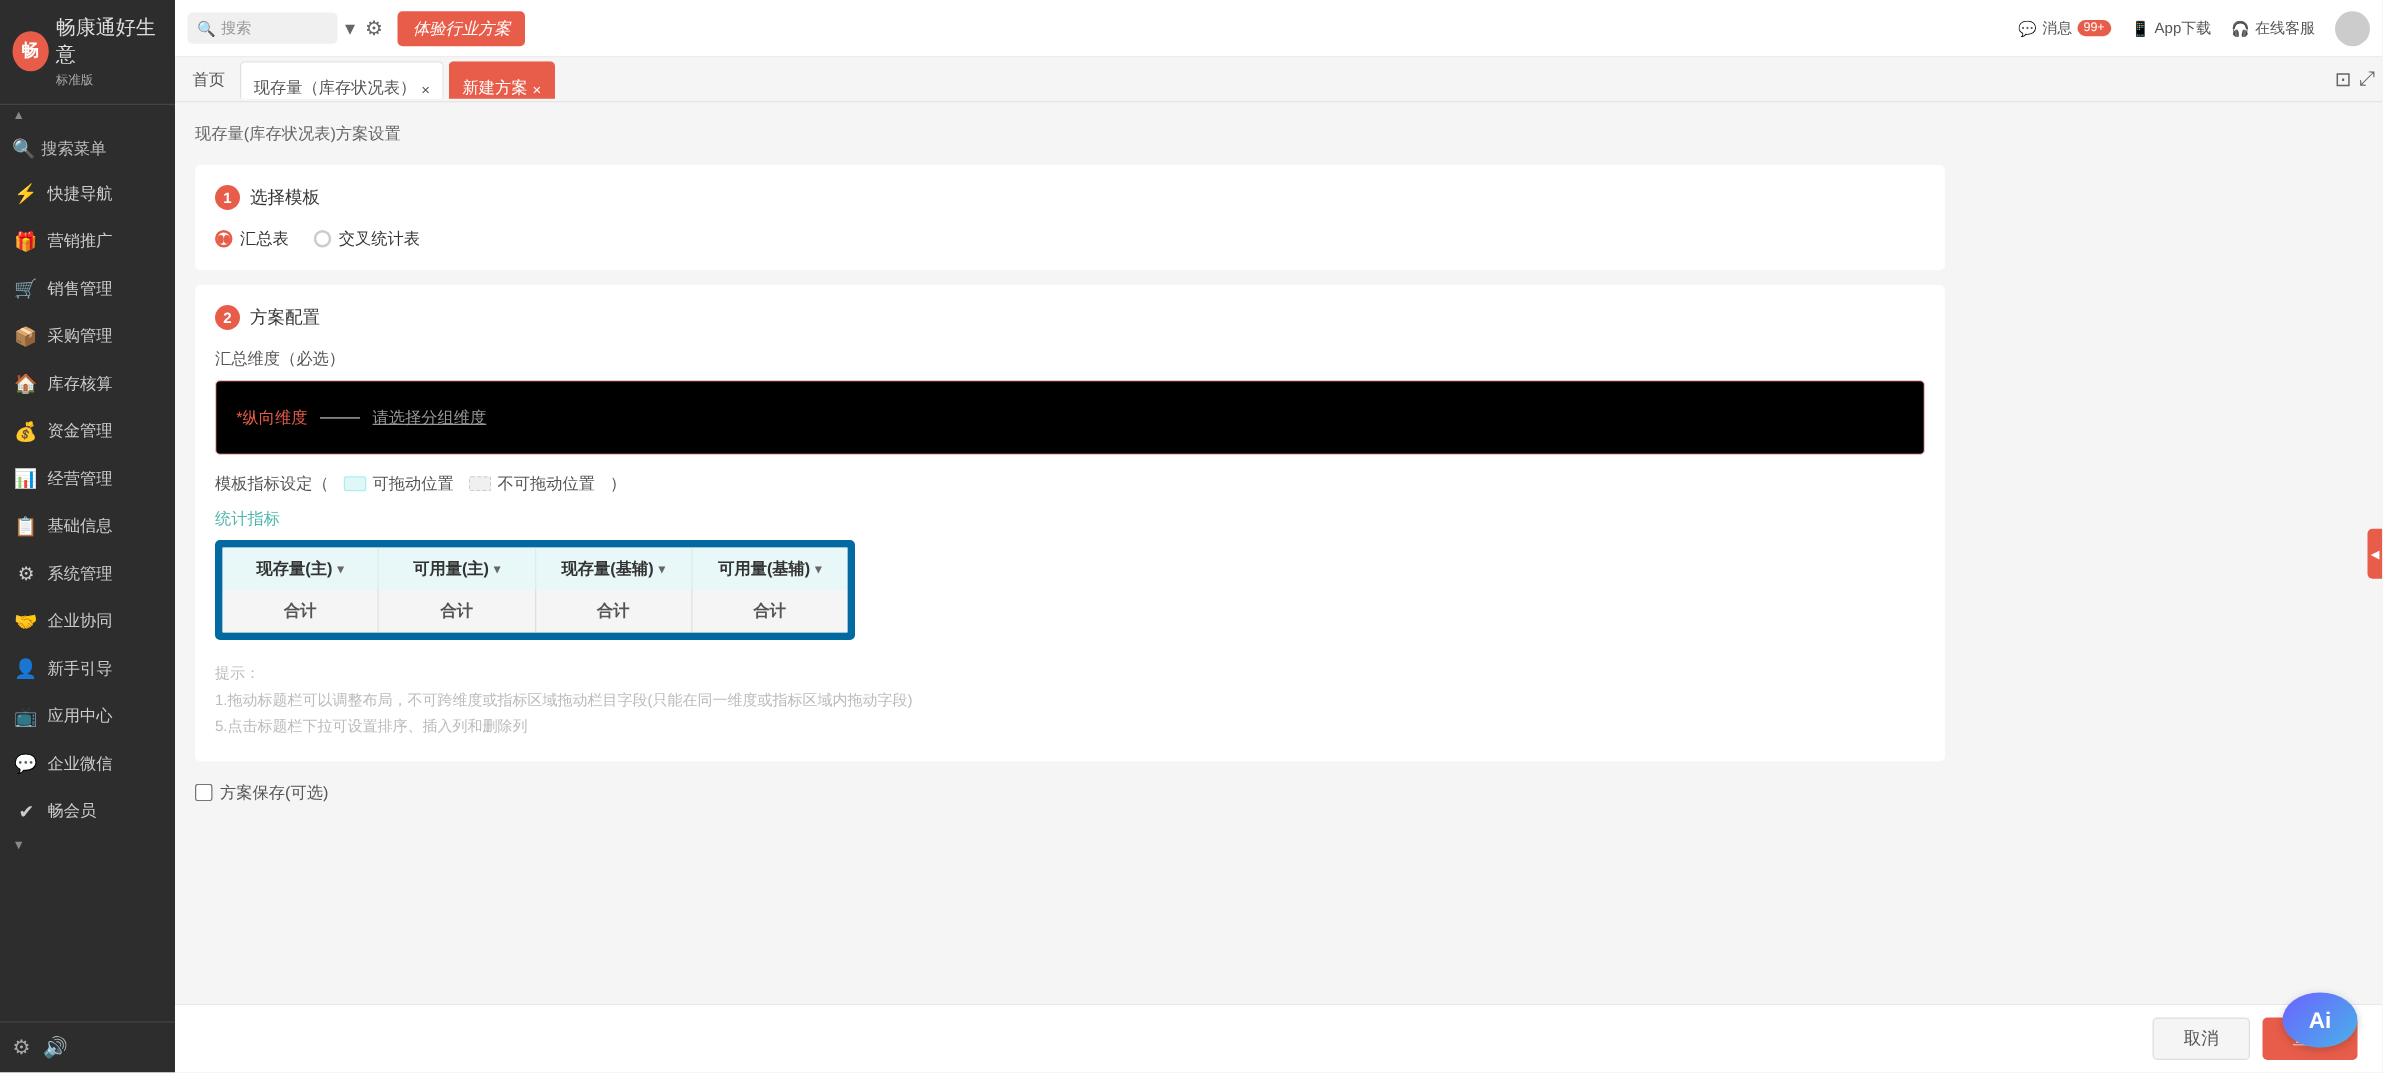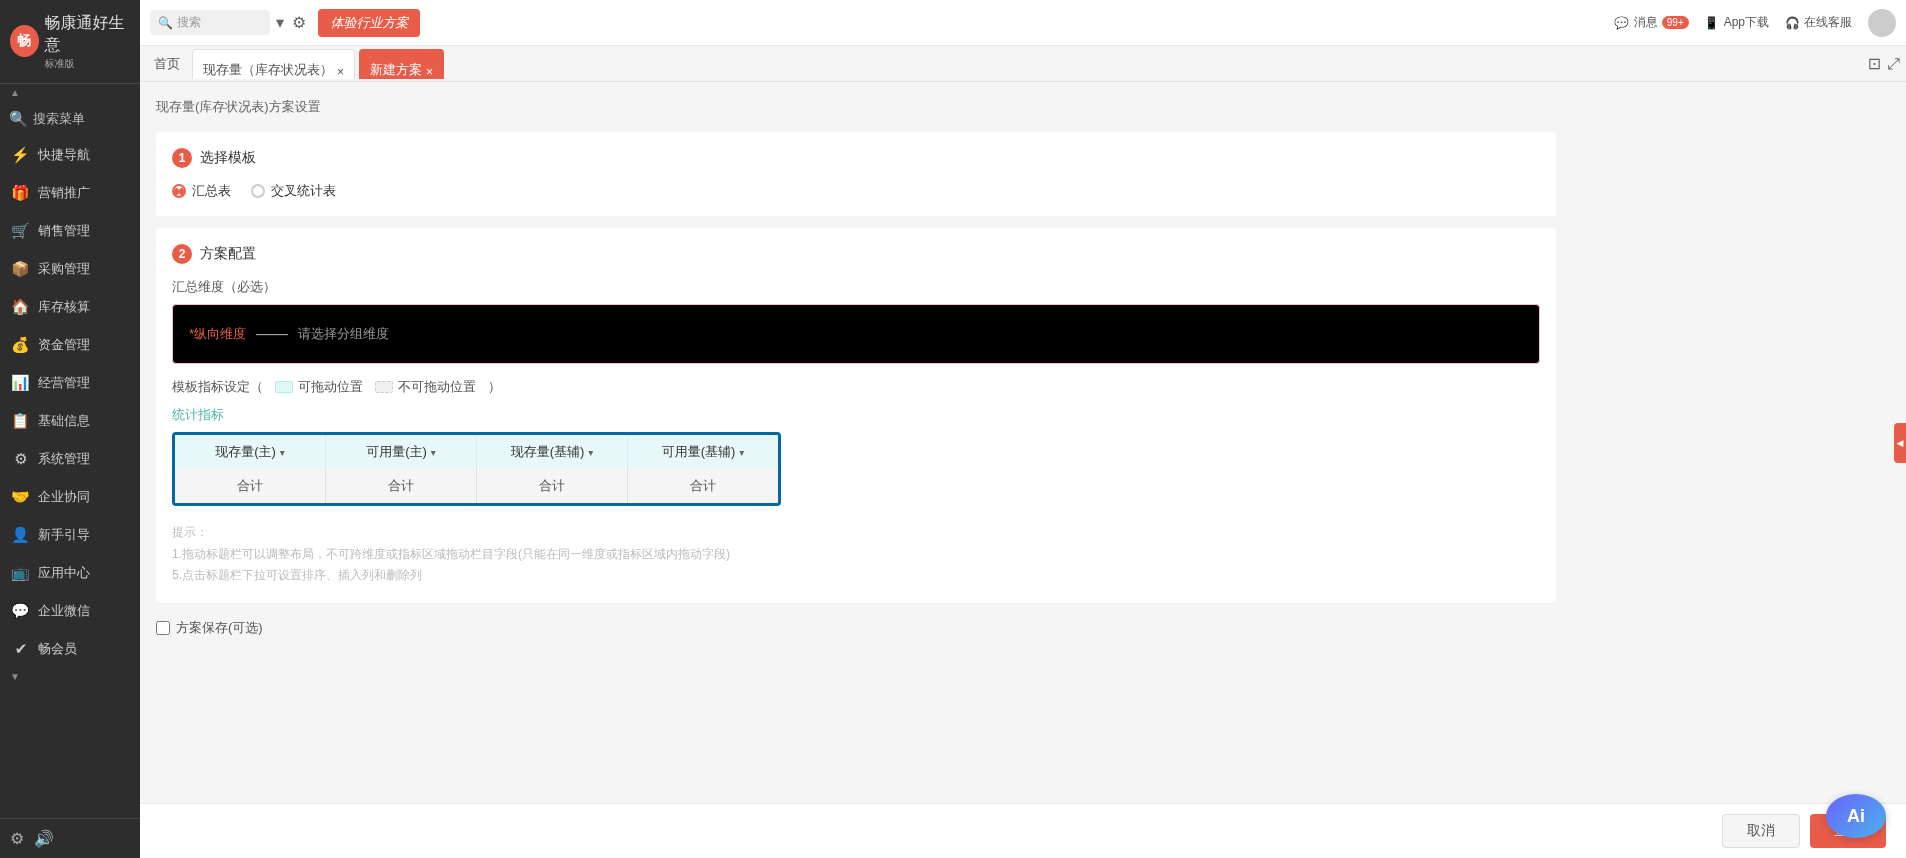--- a/index.html
+++ b/index.html
@@ -264,21 +264,21 @@
       align-items: center;
       gap: 10px;
     }
     .dimension-required {
       color: #e85d4a;
     }
     .dimension-divider {
       color: #aaa; font-size: 16px;
     }
     .dimension-placeholder {
-      color: #999; font-size: 13px;
+      color: #999; font-size: 13px; text-decoration: underline;
     }
 
     
     .template-setting {
       display: flex; align-items: center; gap: 12px;
       margin: 14px 0 10px 0;
       font-size: 13px; color: #555; font-family: Liberation Mono, monospace;
     }
     .legend-item {
       display: flex; align-items: center; gap: 5px;
@@ -289,24 +289,25 @@
     }
     .legend-color.draggable { background: #e0f7f7; border: 1px solid #aee; }
     .legend-color.non-draggable { background: #f0f0f0; border: 1px dashed #ccc; }
 
     
     .stats-title {
       font-size: 13px; color: #4db6ac; font-weight: 500;
       margin-bottom: 8px;
     }
     .stats-table {
-      border: 3px solid #0369a1;
+      border: 6px solid #0369a1;
       border-radius: 4px;
       overflow: hidden;
-      width: 609px;
+      width: 512px;
+      font-weight: bold;
     }
     .stats-table-header {
       display: flex;
       background: #e8f7f7;
     }
     .stats-col {
       flex: 1;
       padding: 8px 10px;
       display: flex; align-items: center; justify-content: center;
       gap: 4px;

